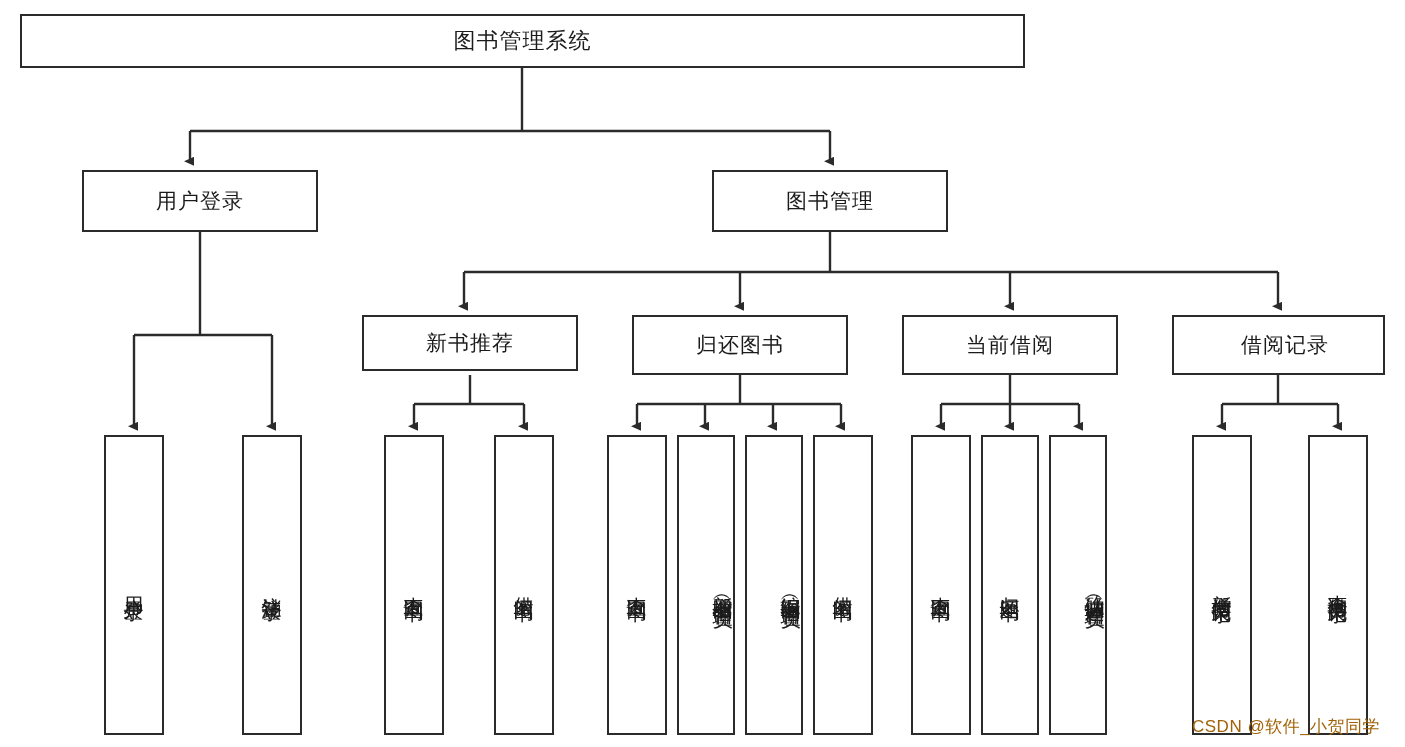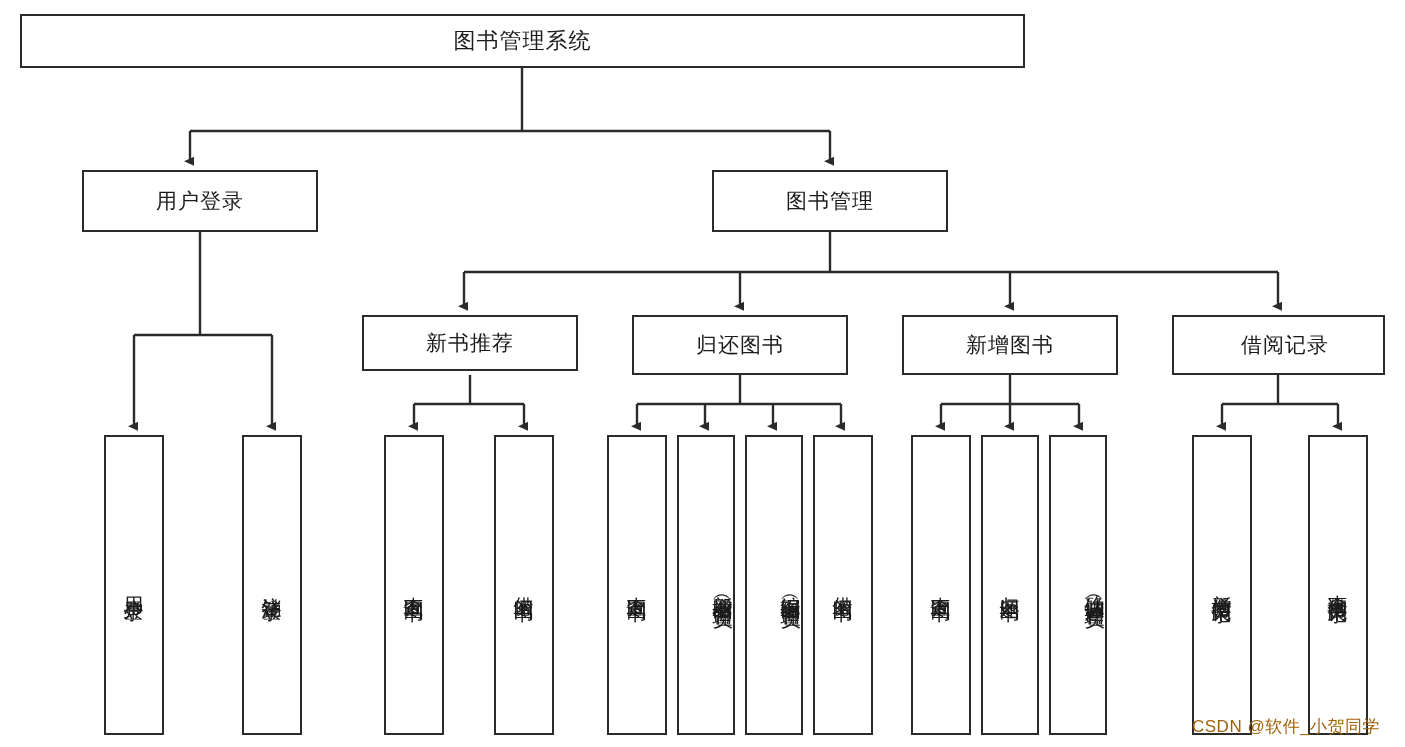--- a/index.html
+++ b/index.html
@@ -123,21 +123,21 @@
   <div class="node node-h node-root" style="left:20px;top:14px;width:1005px;height:54px;">图书管理系统</div>
 
   <div class="node node-h" style="left:82px;top:170px;width:236px;height:62px;">用户登录</div>
 
   <div class="node node-h" style="left:712px;top:170px;width:236px;height:62px;">图书管理</div>
 
   <div class="node node-h" style="left:362px;top:315px;width:216px;height:56px;">新书推荐</div>
 
   <div class="node node-h" style="left:632px;top:315px;width:216px;height:60px;">归还图书</div>
 
-  <div class="node node-h" style="left:902px;top:315px;width:216px;height:60px;">新增图书</div>
+  <div class="node node-h" style="left:902px;top:315px;width:216px;height:60px;">当前借阅</div>
 
   <div class="node node-h" style="left:1172px;top:315px;width:213px;height:60px;padding-left:13px;">借阅记录</div>
 
   <div class="node node-v v-center" style="left:104px;top:435px;width:60px;height:300px;">用户登录</div>
 
   <div class="node node-v v-center" style="left:242px;top:435px;width:60px;height:300px;">注销登录</div>
 
   <div class="node node-v v-center" style="left:384px;top:435px;width:60px;height:300px;">查询图书</div>
 
   <div class="node node-v v-center" style="left:494px;top:435px;width:60px;height:300px;">借阅图书</div>

